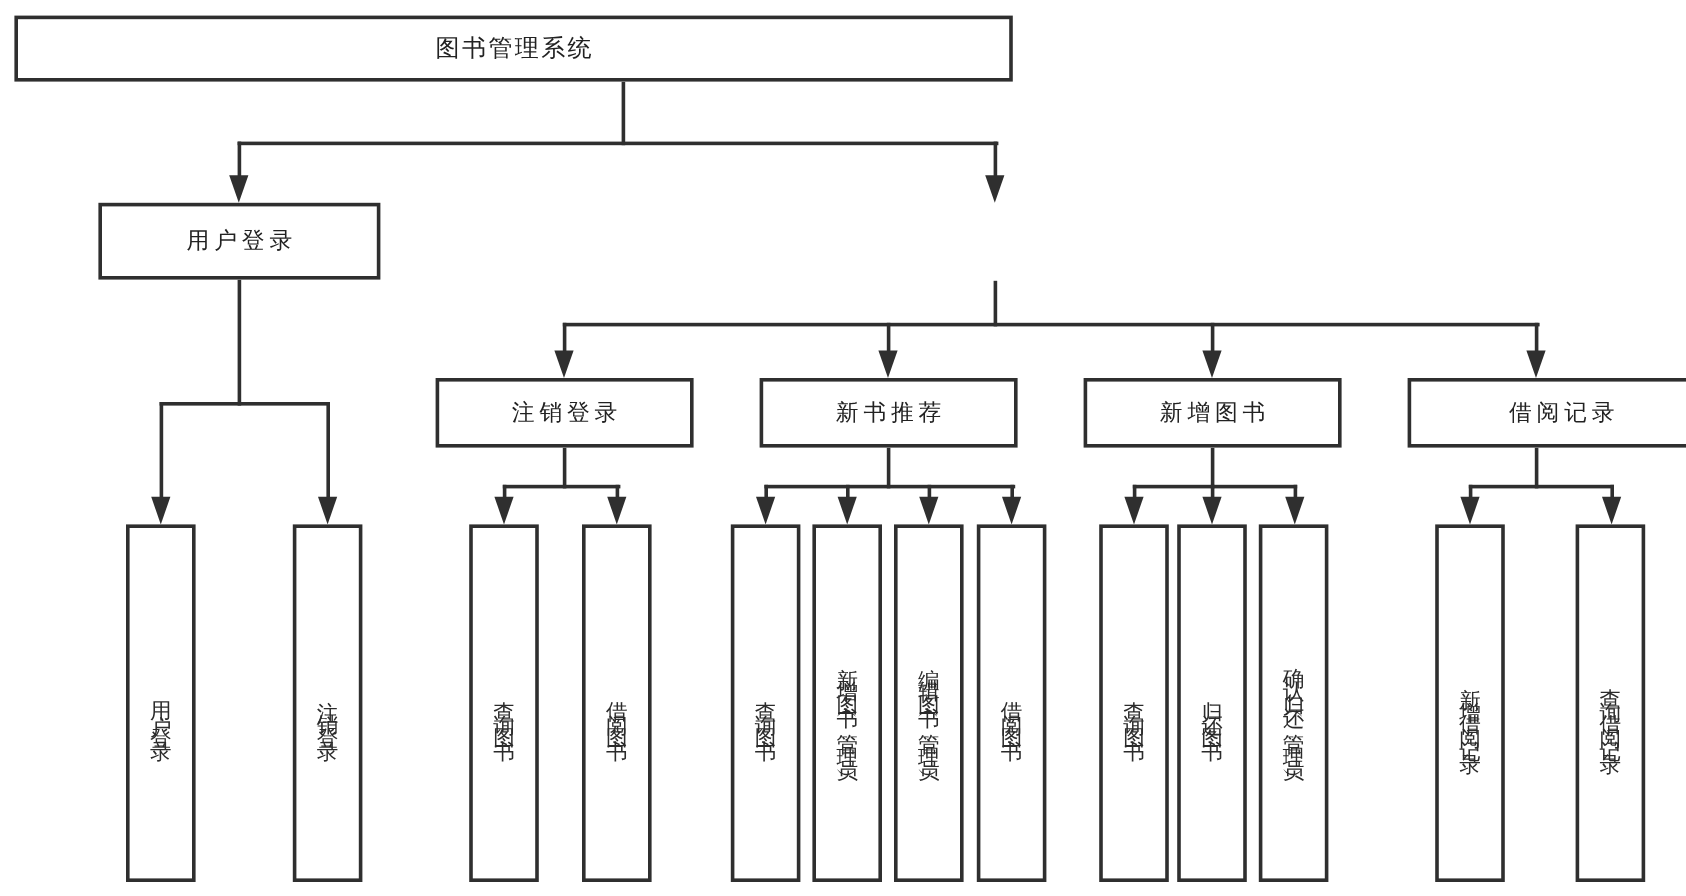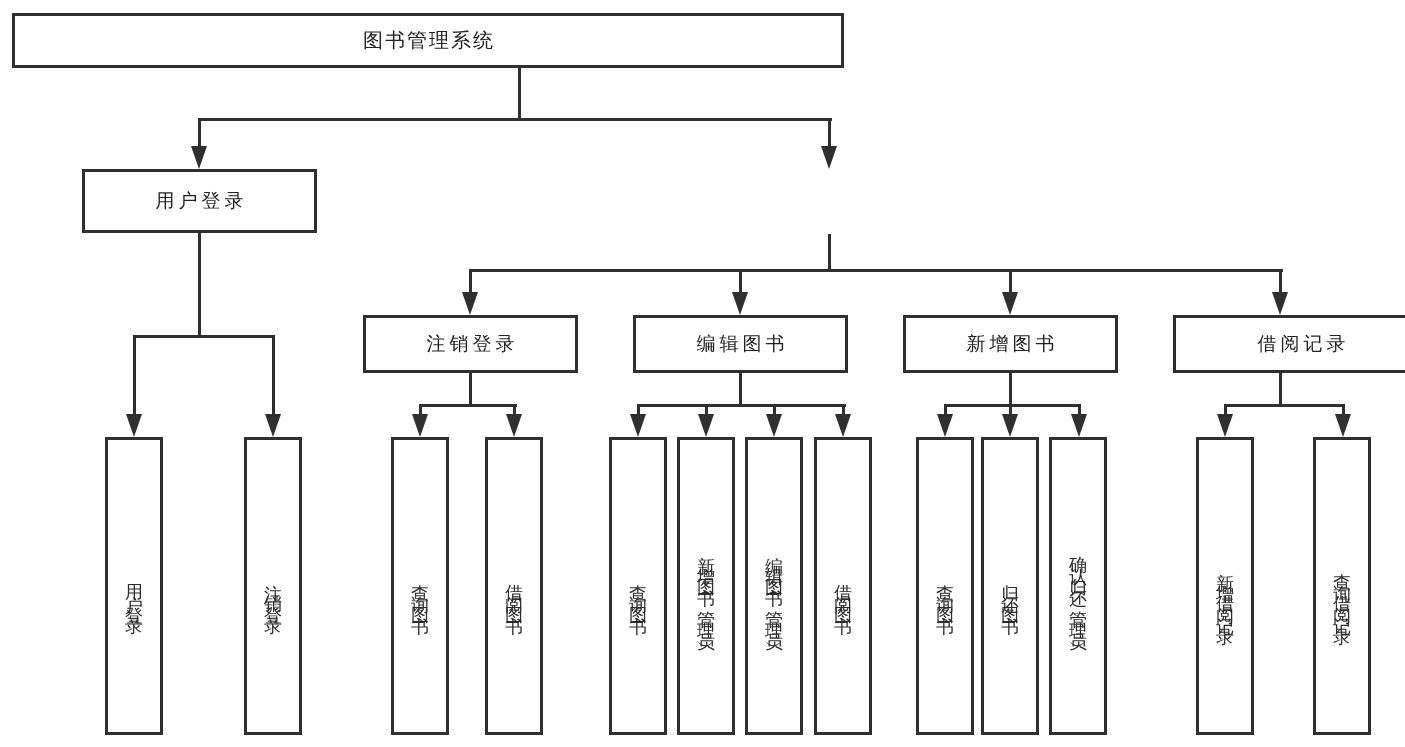--- a/index.html
+++ b/index.html
@@ -126,21 +126,21 @@
   </div>
 
   <div class="box lvl" style="left:82px;top:169px;width:235px;height:64px">
     <span>用户登录</span>
   </div>
 
   <div class="box lvl" style="left:363px;top:315px;width:215px;height:58px">
     <span>注销登录</span>
   </div>
   <div class="box lvl" style="left:633px;top:315px;width:215px;height:58px">
-    <span>编辑图书</span>
+    <span>新书推荐</span>
   </div>
   <div class="box lvl" style="left:903px;top:315px;width:215px;height:58px">
     <span>新增图书</span>
   </div>
   <div class="box lvl" style="left:1173px;top:315px;width:257px;height:58px">
     <span>借阅记录</span>
   </div>
 
   <div class="box leaf" style="left:105px;top:437px;width:58px;height:298px">
     <span class="vtext">用户登录</span>

